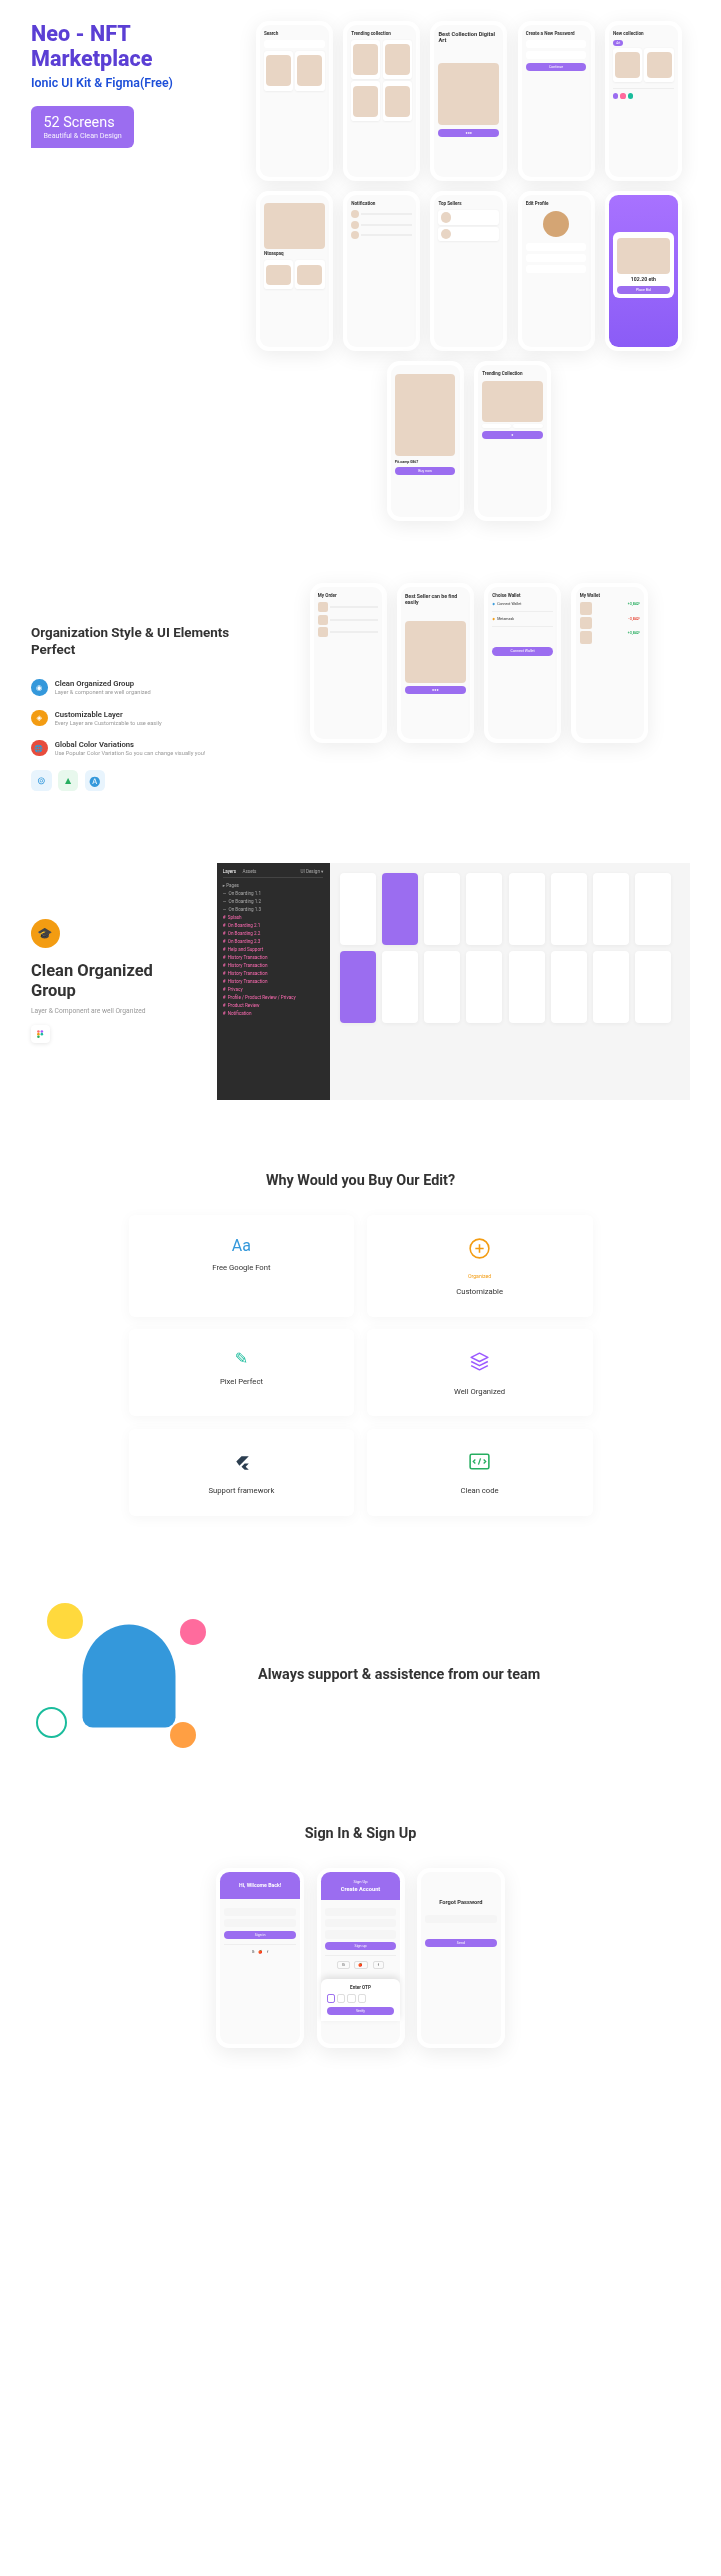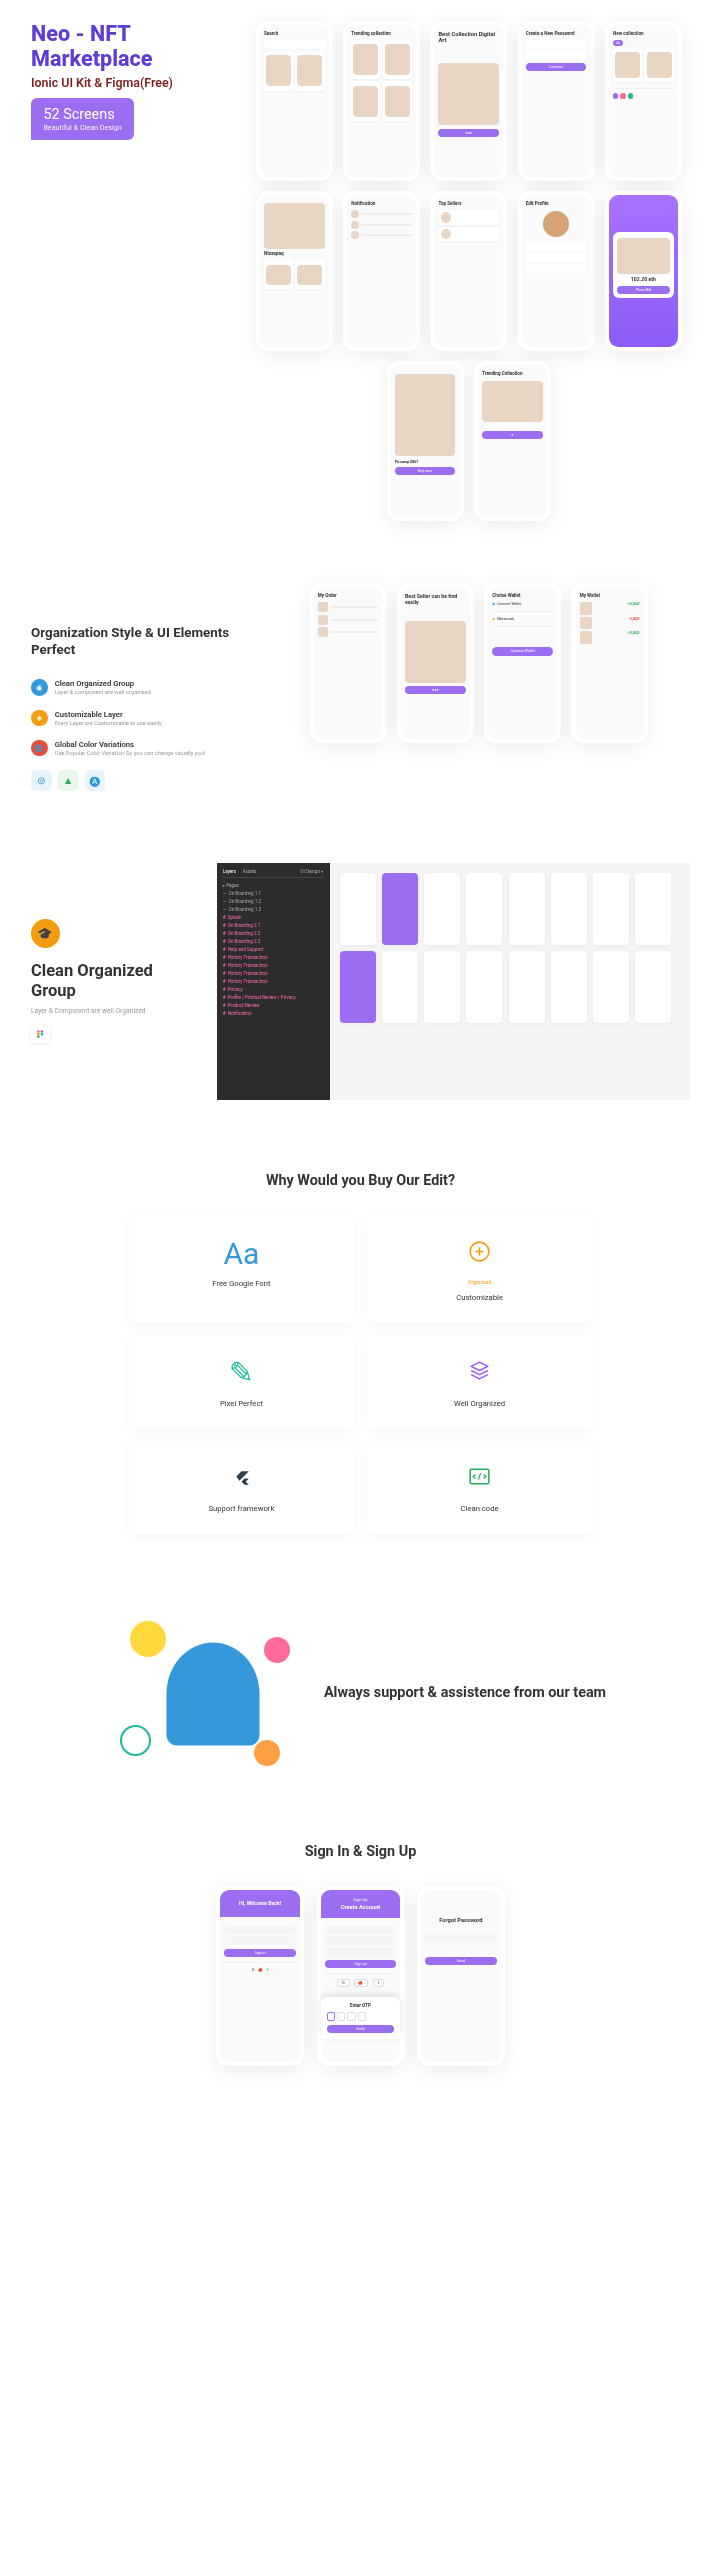--- a/index.html
+++ b/index.html
@@ -1,20 +1,20 @@
 <!DOCTYPE html>
 <html style="font-size:8.2px"><head>
 <meta charset="utf-8">
 <style>
 *{margin:0;padding:0;box-sizing:border-box;font-family:-apple-system,BlinkMacSystemFont,'Segoe UI',Roboto,sans-serif}
 body{background:#fff;width:721px;margin:0 auto}
 .hero{padding:20.6px 31px;display:flex;gap:20.6px}
 .hero-left{flex:0 0 196px}
 .hero-title{font-size:21.6px;font-weight:800;color:#5b3fd4;margin-bottom:4.1px}
-.hero-sub{font-size:12.4px;font-weight:600;color:#7f1d1d;margin-bottom:8px}
+.hero-sub{font-size:12.4px;font-weight:600;color:#1d4ed8;margin-bottom:16px}
 .badge-52{background:#9b6df0;color:#fff;padding:8.2px 12.4px;border-radius:6.2px 6.2px 6.2px 0;display:inline-block;margin-bottom:20.6px}
 .badge-52 .num{font-size:14.4px;font-weight:400}
 .badge-52 .txt{font-size:7.2px;opacity:.9}
 .hero-right{flex:1;display:flex;flex-wrap:wrap;gap:10.3px;justify-content:center}
 .phone{background:#fff;border-radius:12.4px;box-shadow:0 4.1px 20.6px rgba(0,0,0,.08);width:77px;height:160px;padding:4.1px;position:relative;overflow:hidden}
 .phone-inner{background:#fafafa;border-radius:9.3px;height:100%;padding:6.2px 4.1px;font-size:3.6px;color:#333}
 .phone.purple .phone-inner{background:linear-gradient(180deg,#a872ff,#8b5cf6)}
 .phone-title{font-weight:700;font-size:4.6px;margin-bottom:4.1px}
 .phone-img{background:#e8d5c4;border-radius:4.1px;height:31px;margin:2.1px 0}
 .phone-btn{background:#9b6df0;color:#fff;border-radius:6.2px;padding:2.1px;text-align:center;font-size:3.6px;margin-top:3.1px}
@@ -44,24 +44,24 @@
 .layers-panel{background:#2c2c2c;width:113px;height:237px;padding:6.2px;font-size:4.6px;color:#aaa}
 .layer-item{padding:1.5px 0;display:flex;align-items:center;gap:2.1px}
 .layer-item.pink{color:#ff6bb3}
 .artboard{flex:1;background:#f5f5f5;height:237px;padding:10.3px;display:flex;flex-wrap:wrap;gap:6.2px;align-content:flex-start}
 .mini-frame{background:#fff;width:36px;height:72px;border-radius:4.1px;box-shadow:0 1px 4.1px rgba(0,0,0,.05)}
 .mini-frame.purple{background:#9b6df0}
 .section4{padding:41px 31px;text-align:center}
 .section4-title{font-size:14.4px;font-weight:700;color:#333;margin-bottom:26px}
 .why-grid{display:grid;grid-template-columns:repeat(2,1fr);gap:12.4px;max-width:464px;margin:0 auto}
 .why-card{background:#fff;border-radius:6.2px;padding:20.6px;box-shadow:0 2.1px 12.4px rgba(0,0,0,.04);display:flex;flex-direction:column;align-items:center;gap:8.2px}
-.why-icon{font-size:30px}
+.why-icon{font-size:16px}
 .why-label{font-size:7.7px;font-weight:400;color:#333}
 .wi-blue{color:#3498db}.wi-orange{color:#f39c12}.wi-teal{color:#1abc9c}.wi-purple{color:#9b59ff}.wi-dark{color:#2c3e50}.wi-green{color:#27ae60}
-.section5{padding:41px 31px;display:flex;align-items:center;gap:13px;justify-content:center}
+.section5{padding:41px 31px;display:flex;align-items:center;gap:31px;}
 .support-img{width:196px;height:155px;position:relative}
 .support-person{width:93px;height:103px;background:#3498db;border-radius:50% 50% 10.3px 10.3px;position:absolute;left:50%;top:50%;transform:translate(-50%,-50%)}
 .support-shape{position:absolute;border-radius:50%}
 .ss1{width:36px;height:36px;background:#ffd93d;top:5.2px;left:15.5px}
 .ss2{width:26px;height:26px;background:#ff6b9d;top:20.6px;right:20.6px}
 .ss3{width:31px;height:31px;border:2.1px solid #1abc9c;bottom:15.5px;left:5.2px;background:transparent}
 .ss4{width:26px;height:26px;background:#ff9f43;bottom:5.2px;right:31px}
 .support-text{font-size:14.4px;font-weight:700;color:#333;line-height:1.3}
 .section6{padding:31px;text-align:center}
 .section6-title{font-size:14.4px;font-weight:700;color:#333;margin-bottom:26px}

